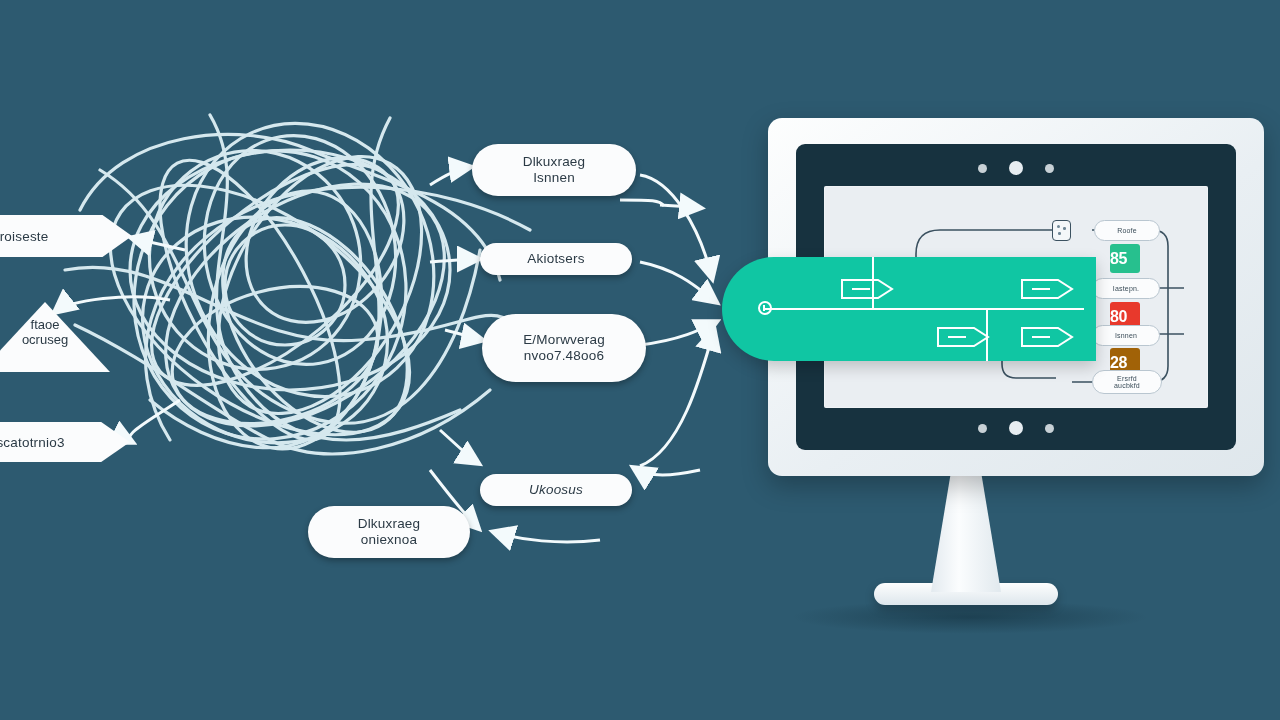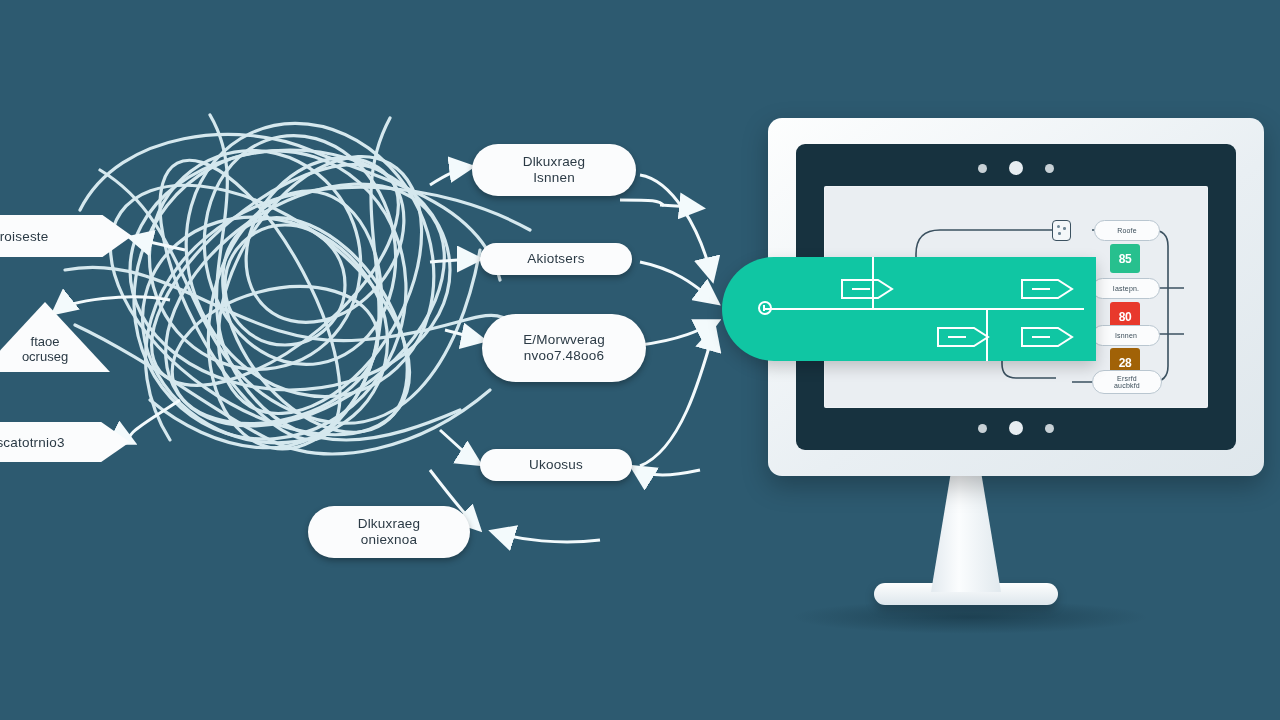--- a/index.html
+++ b/index.html
@@ -25,21 +25,21 @@
 
   
   .tri{
     position:absolute;
     background:#fbfcfd;color:#2b3a45;
     -webkit-clip-path:polygon(50% 0, 100% 100%, 0 100%);
     clip-path:polygon(50% 0, 100% 100%, 0 100%);
     filter:drop-shadow(0 2px 4px rgba(0,0,0,.28));
     display:flex;align-items:flex-end;justify-content:center;
   }
-  .tri .tri-txt{font-size:13px;line-height:1.15;text-align:center;padding-bottom:7px;}
+  .tri .tri-txt{font-size:13px;line-height:1.15;text-align:center;padding-bottom:24px;}
 
   
   .pill{
     position:absolute;
     background:#fbfcfd;color:#2b3a45;
     border-radius:999px;
     display:flex;align-items:center;justify-content:center;
     text-align:center;
     font-size:13.5px;line-height:1.2;
     box-shadow:0 3px 6px rgba(0,0,0,.3);
@@ -72,21 +72,21 @@
         box-shadow:0 4px 10px rgba(0,0,0,.25);}
   #shadow{position:absolute;left:790px;top:600px;width:360px;height:34px;
           background:radial-gradient(ellipse at center,rgba(12,36,48,.45),rgba(12,36,48,0) 70%);}
 
   
   .flowsvg{position:absolute;left:0;top:0;width:100%;height:100%;overflow:visible;}
   .oval{position:absolute;background:#fbfcfd;border:1px solid #b9c6d0;border-radius:999px;
         display:flex;align-items:center;justify-content:center;
         font-size:7px;color:#3a4c58;letter-spacing:.2px;white-space:nowrap;}
   .badge{position:absolute;border-radius:3px;display:flex;align-items:center;
-         justify-content:center;color:#ffffff;font-size:12px;font-weight:bold;
+         justify-content:flex-start;color:#ffffff;font-size:16px;font-weight:bold;
          letter-spacing:-.5px;}
   .nodebox{position:absolute;width:17px;height:19px;background:#f4f7f9;
            border:1.6px solid #3b5160;border-radius:4px;}
   .nodebox i{position:absolute;background:#6f8796;border-radius:50%;}
 
   
   #teal{position:absolute;left:722px;top:257px;width:374px;height:104px;
         background:#10c6a3;border-radius:52px 0 0 52px;
         box-shadow:0 6px 16px rgba(0,0,0,.2);}
   #teal .sep{position:absolute;background:#ffffff;}
@@ -189,21 +189,21 @@
     <span>Akiotsers</span>
   </div>
 
   <div class="pill" style="left:482px;top:314px;width:164px;height:68px;">
     <div>
       <span>E/Morwverag</span>
       <span class="l2">nvoo7.48oo6</span>
     </div>
   </div>
 
-  <div class="pill" style="left:480px;top:449px;width:152px;height:32px;">
+  <div class="pill" style="left:480px;top:474px;width:152px;height:32px;font-style:italic;">
     <span>Ukoosus</span>
   </div>
 
   <div class="pill" style="left:308px;top:506px;width:162px;height:52px;">
     <div>
       <span>Dlkuxraeg</span>
       <span class="l2">oniexnoa</span>
     </div>
   </div>
 

